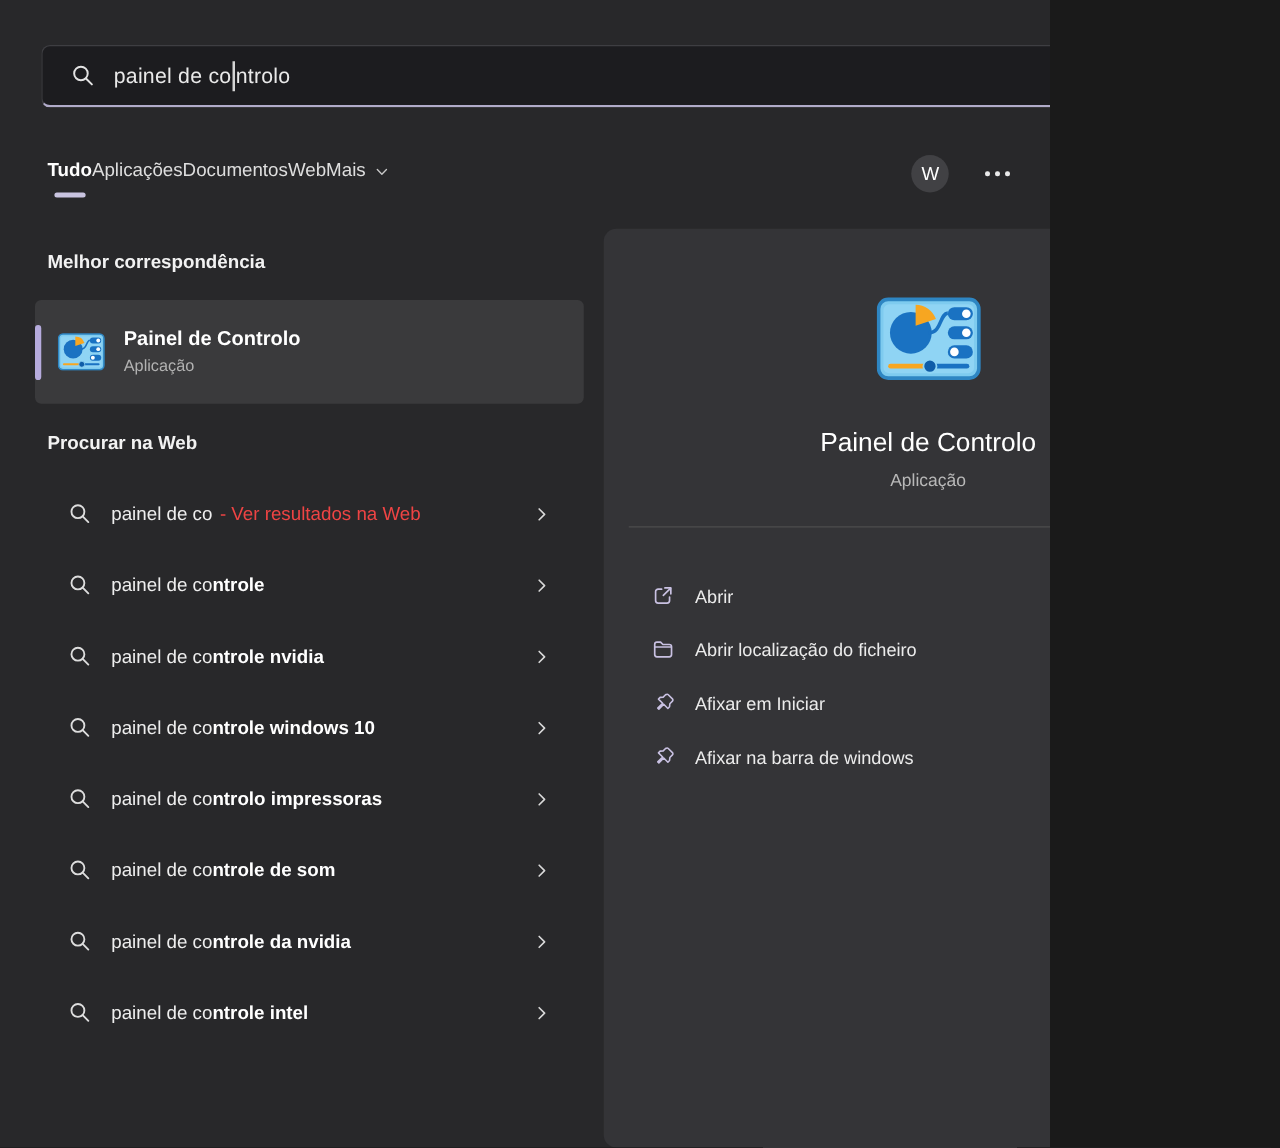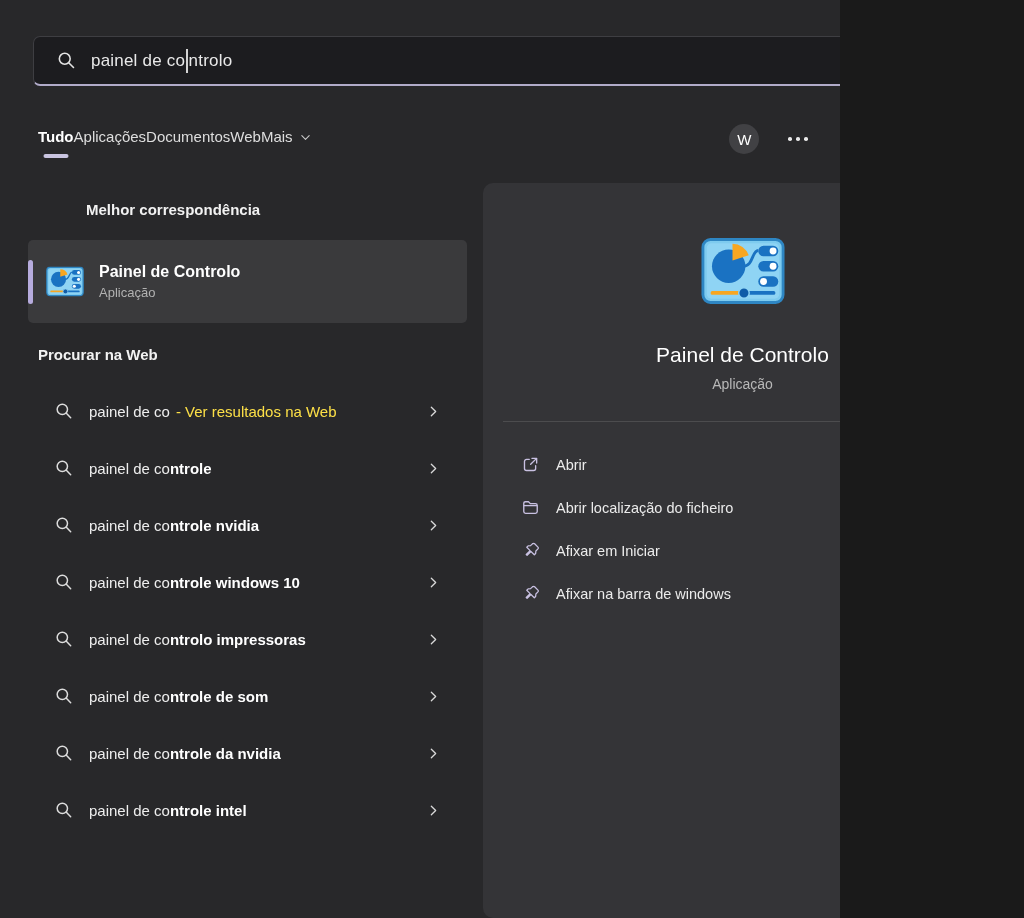--- a/index.html
+++ b/index.html
@@ -37,21 +37,21 @@
   .avatar {
     width:30px; height:30px; border-radius:50%; background:#414144;
     color:#fff; font-size:15px; display:flex; align-items:center; justify-content:center;
     cursor:pointer;
   }
   .dots { display:flex; gap:4.5px; cursor:pointer; padding:6px 2px; }
   .dots i { width:3.6px; height:3.6px; border-radius:50%; background:#eaeaea; }
 
   
   .section-title { position:absolute; left:38px; font-size:15px; font-weight:700; color:#f2f2f2; }
-  .st-best { top:201px;margin-left:48px; }
+  .st-best { top:201px; }
   .st-web  { top:346px; }
 
   .best-match-card {
     position:absolute; left:28px; top:240px; width:439px; height:83px;
     background:#3a3a3c; border-radius:5px; display:flex; align-items:center;
     padding-left:18px; cursor:pointer;
   }
   .accent-bar {
     position:absolute; left:0; top:20px; width:4.5px; height:44px;
     border-radius:3px; background:#b6abdd;
@@ -62,34 +62,34 @@
   .bm-sub { font-size:13px; color:#b2b2b2; margin-top:4px; }
 
   .suggestions { position:absolute; left:28px; top:389px; width:439px; }
   .suggestion-row {
     height:44px; margin-bottom:13px; display:flex; align-items:center;
     padding:0 27px 0 26px; border-radius:5px; cursor:pointer;
   }
   .suggestion-row .mag { width:20px; height:20px; color:#dddddd; flex:0 0 auto; }
   .sugg-text { margin-left:15px; font-size:15px; color:#eeeeee; white-space:nowrap; }
   .sugg-text .suffix { font-weight:700; color:#ffffff; }
-  .sugg-text .annotation { color:#fde047; margin-left:6px;text-align:right; }
+  .sugg-text .annotation { color:#ef4444; margin-left:6px;text-align:right; }
   .chev-r { width:13px; height:13px; color:#d9d9d9; margin-left:auto; flex:0 0 auto; cursor:pointer; }
 
   
   .right-panel {
     position:absolute; left:483px; top:183px; width:519px; height:735px;
     background:#343437; border-radius:10px;
   }
   .cp-large { display:block; width:84px; height:68px; margin:54px auto 0; }
   .preview-title { margin-top:38px; text-align:center; font-size:21px; color:#ffffff; font-weight:400; }
   .preview-sub { margin-top:9px; text-align:center; font-size:14px; color:#b8b8b8; }
   .divider { height:1px; background:#4c4c4e; margin:29px 20px 0; }
   .actions { margin-top:21px; }
-  .action-row { height:43px; display:flex; align-items:center; padding-left:38px; cursor:pointer; }
+  .action-row { height:43px; display:flex; align-items:flex-end; padding-left:38px; cursor:pointer; }
   .action-row .a-icon { width:19px; height:19px; color:#c9c1e2; flex:0 0 auto; }
   .action-row .a-label { margin-left:16px; font-size:14.5px; color:#ebebeb; }
 
   .defs { position:absolute; width:0; height:0; overflow:hidden; }
 </style>
 </head>
 <body>
 
 <svg class="defs" xmlns="http://www.w3.org/2000/svg">
   <symbol id="cp-art" viewBox="0 0 88 70">

